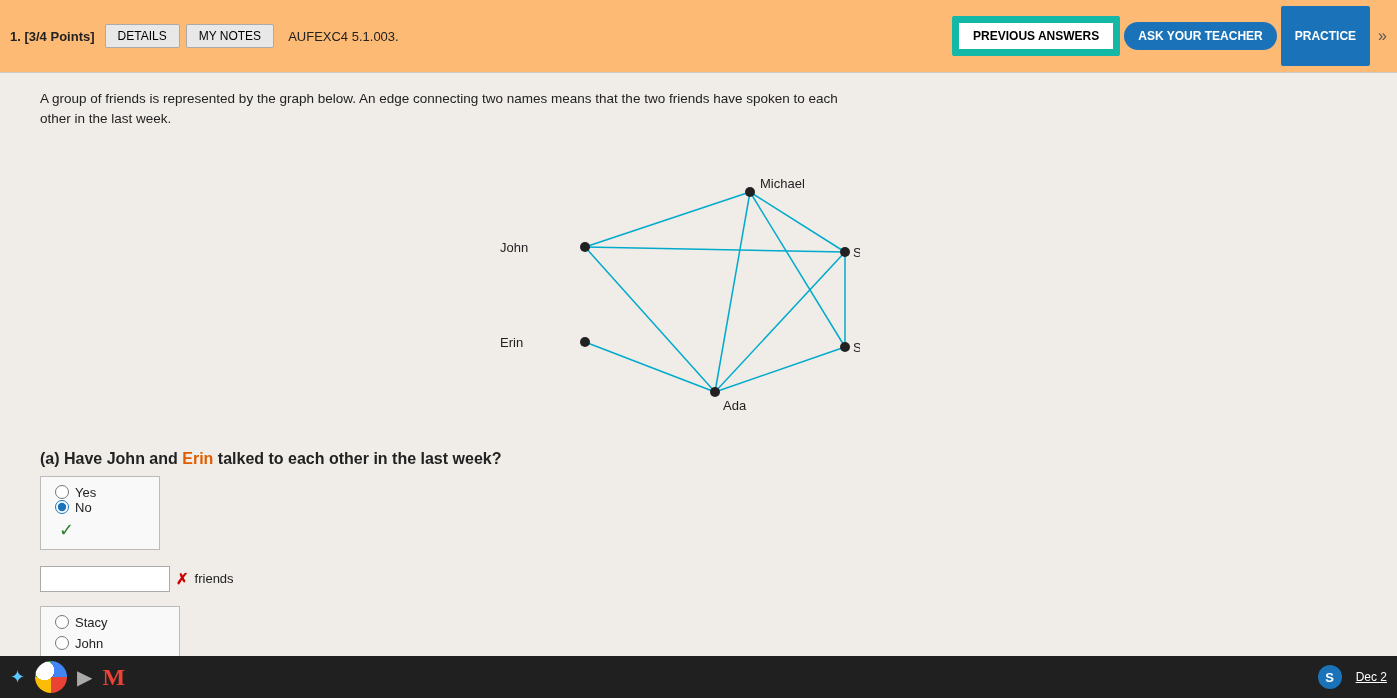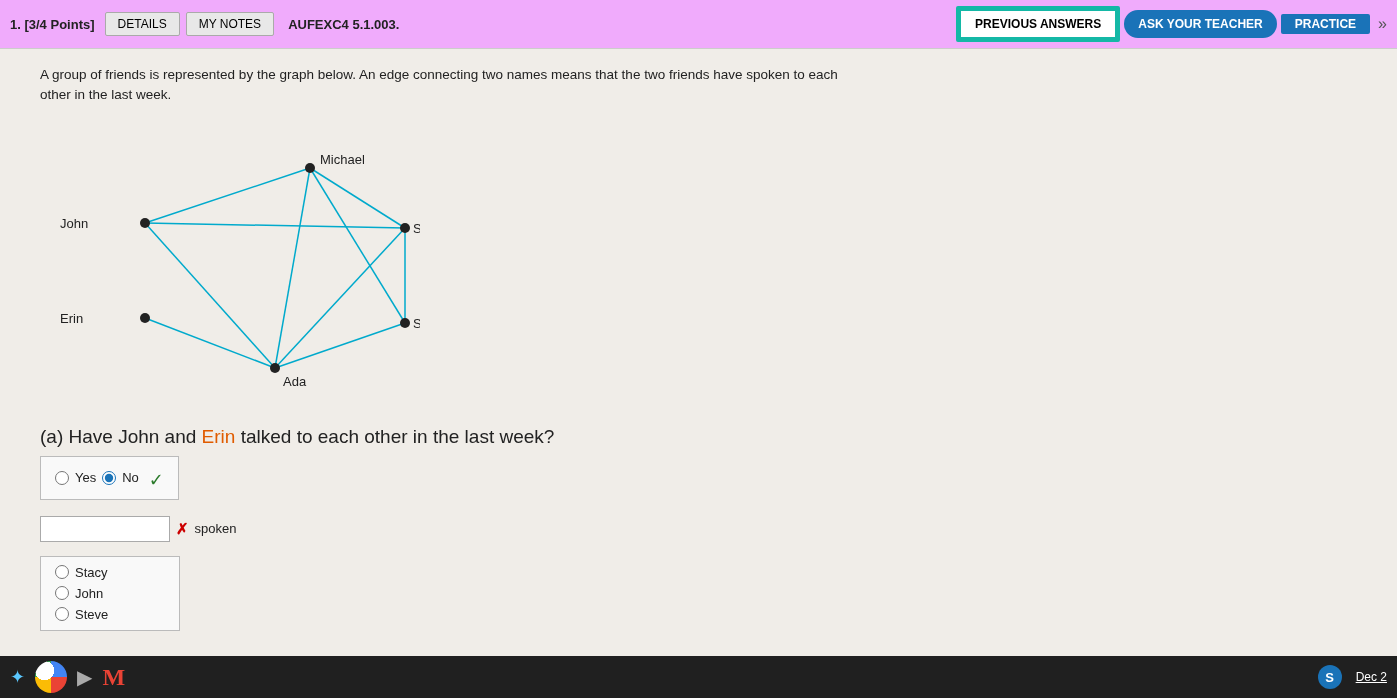--- a/index.html
+++ b/index.html
@@ -1,21 +1,21 @@
 <!DOCTYPE html>
 <html><head>
   <meta charset="utf-8">
   <style>
     * { box-sizing: border-box; margin: 0; padding: 0; }
     body { font-family: Arial, sans-serif; font-size: 14px; background: #f0ede8; color: #222; }
 
     .top-bar {
       display: flex;
       align-items: center;
-      background: #f0abfc;
+      background: #fdba74;
       border-bottom: 1px solid #ccc;
       padding: 6px 10px;
       gap: 6px;
       position: relative;
     }
     .top-bar-left {
       display: flex;
       align-items: center;
       gap: 6px;
       flex: 1;
@@ -28,32 +28,32 @@
     .tab-btn {
       border: 1px solid #aaa;
       background: #e8e8e8;
       padding: 4px 12px;
       font-size: 12px;
       font-weight: normal;
       cursor: pointer;
       border-radius: 2px;
     }
     .assignment-code {
-      font-weight: bold;
+      font-weight: normal;
       font-size: 13px;
       margin-left: 8px;
     }
     .top-bar-right {
       display: flex;
       align-items: center;
       gap: 4px;
     }
     .prev-answers-btn {
       background: #fff;
-      border: 5px solid #14b8a6;
+      border: 7px solid #14b8a6;
       padding: 6px 14px;
       font-size: 12px;
       font-weight: bold;
       cursor: pointer;
       border-radius: 2px;
     }
     .ask-teacher-btn {
       background: #1a73b8;
       color: #fff;
       border: none;
@@ -61,21 +61,21 @@
       font-size: 12px;
       font-weight: bold;
       cursor: pointer;
       border-radius: 14px;
       text-transform: uppercase;
     }
     .practice-btn {
       background: #1a73b8;
       color: #fff;
       border: none;
-      padding: 3px 14px;
+      padding: 23px 14px;
       font-size: 12px;
       font-weight: bold;
       cursor: pointer;
       border-radius: 2px;
       text-transform: uppercase;
     }
     .chevron-right {
       font-size: 16px;
       color: #555;
       margin-left: 4px;
@@ -88,39 +88,39 @@
 
     .problem-text {
       font-size: 13.5px;
       margin-bottom: 12px;
       line-height: 1.5;
     }
 
     
     .graph-container {
       display: flex;
-      justify-content: flex-start;
+      justify-content: flex-end;
       margin: 10px 0 18px 0;
     }
 
     
     .part-label {
-      font-size: 19px;
+      font-size: 16px;
       margin-bottom: 8px;
+      font-weight: bold;
     }
     .part-label .erin-text { color: #e05c00; }
     .part-label .blue-text { color: #1a6fb5; }
 
     .radio-box {
       border: 1px solid #bbb;
       background: #f9f9f9;
       padding: 8px 14px;
       display: inline-flex;
-      flex-direction: row;
-      gap: 6px;
+      flex-direction: column;
       margin-bottom: 12px;
       min-width: 120px;
     }
     .radio-option {
       display: flex;
       align-items: center;
       gap: 6px;
       font-size: 13px;
     }
     .radio-input {
@@ -320,21 +320,21 @@
     </label>
     <div class="checkmark-row">
       <span class="checkmark">✓</span>
     </div>
   </div>
 
   
   <div class="part-b-row">
     <input type="text" class="answer-input" value="" style="">
     <span class="wrong-icon">✗</span>
-    <span class="friends-label">spoken</span>
+    <span class="friends-label">friends</span>
   </div>
 
   
   <div class="radio-box-c">
     <label class="radio-option">
       <input type="radio" class="radio-input" name="partC" style="">
       <span>Stacy</span>
     </label>
     <label class="radio-option">
       <input type="radio" class="radio-input" name="partC" style="">

